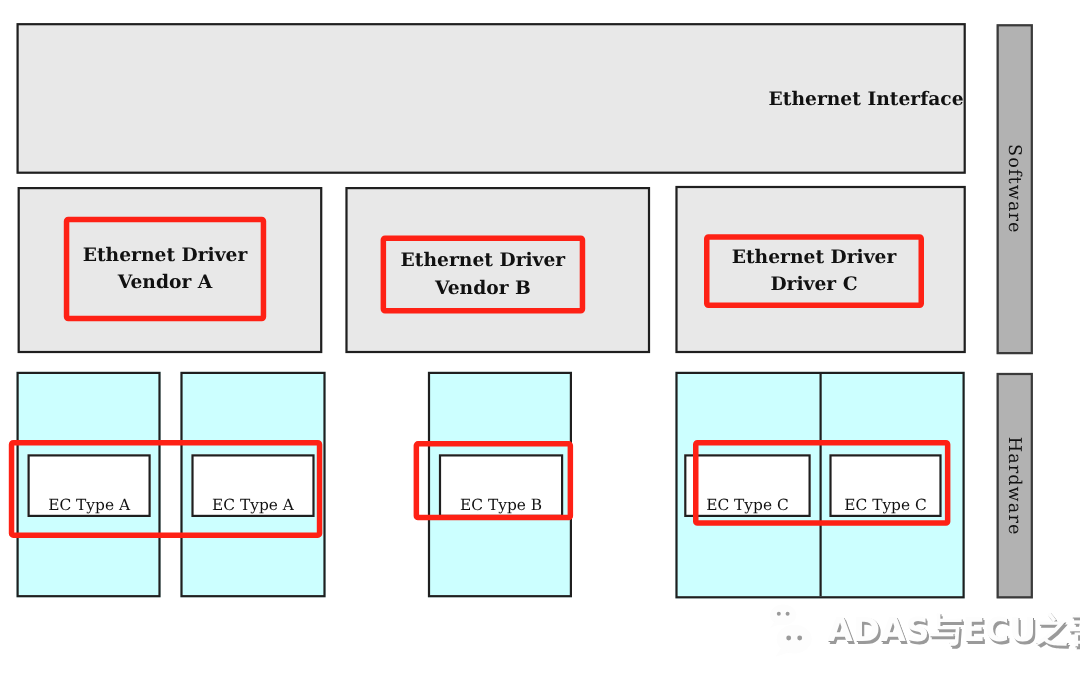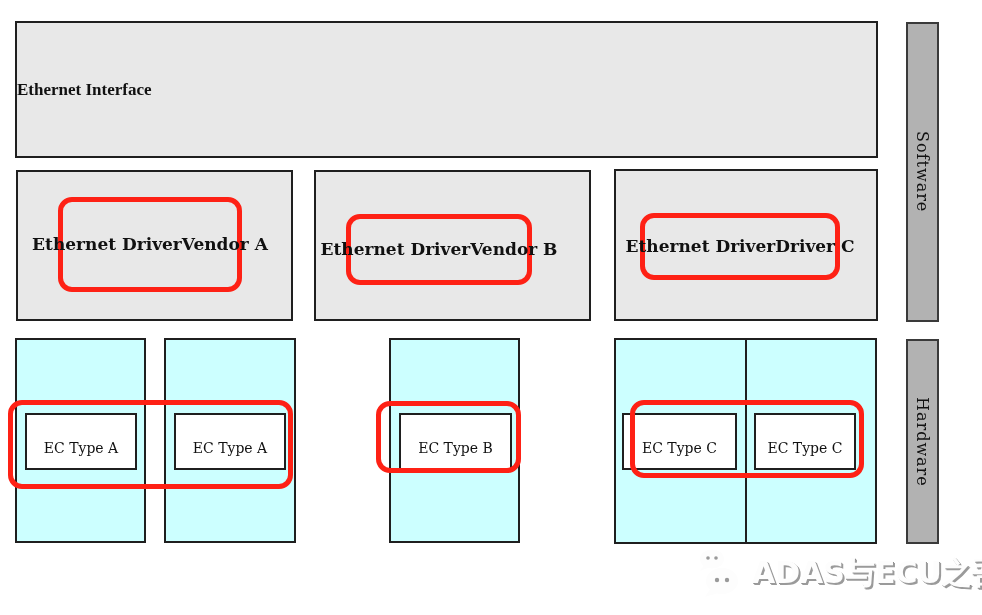--- a/index.html
+++ b/index.html
@@ -5,31 +5,31 @@
   html,body{margin:0;padding:0;background:#fff;}
   .stage{
     position:relative;width:982px;height:615px;background:#ffffff;
     font-family:"DejaVu Serif","Liberation Serif",serif;overflow:hidden;
   }
   .box{position:absolute;box-sizing:border-box;border:2px solid #1f1f1f;}
   .grayfill{background:#e8e8e8;}
   .cyanfill{background:#ccffff;}
   .barfill{background:#b2b2b2;border-color:#3a3a3a;}
   .bottombarfill{background:#c0c0c0;}
-  .center{display:flex;align-items:center;justify-content:flex-start;text-align:center;font-family:Liberation Serif, serif;}
+  .center{display:flex;align-items:center;justify-content:flex-end;text-align:center;}
   .iface-label{font-weight:bold;font-size:17px;color:#111;}
   .red-rect{
-    position:absolute;box-sizing:border-box;border:5px solid #fe2115;border-radius:14px;
-    background:transparent;display:flex;flex-direction:row;align-items:center;justify-content:center;
+    position:absolute;box-sizing:border-box;border:5px solid #fe2115;border-radius:4px;
+    background:transparent;display:flex;flex-direction:column;align-items:center;justify-content:center;
     text-align:center;
   }
   .driver-label{font-weight:bold;font-size:17px;line-height:25px;color:#111;white-space:nowrap;}
   .ec-box{
     position:absolute;box-sizing:border-box;border:2px solid #1f1f1f;background:#ffffff;
-    display:flex;justify-content:center;align-items:center;padding-top:13px;
+    display:flex;justify-content:center;align-items:flex-end;padding-top:13px;
     font-size:14px;color:#111;
   }
   .side-bar{
     display:flex;align-items:center;justify-content:center;
   }
   .vtext{
     writing-mode:vertical-rl;font-size:16px;color:#111;letter-spacing:1px;
   }
   .bottom-label{font-size:15px;color:#111;}
   .divider{position:absolute;top:0;bottom:0;width:2px;background:#1f1f1f;}

